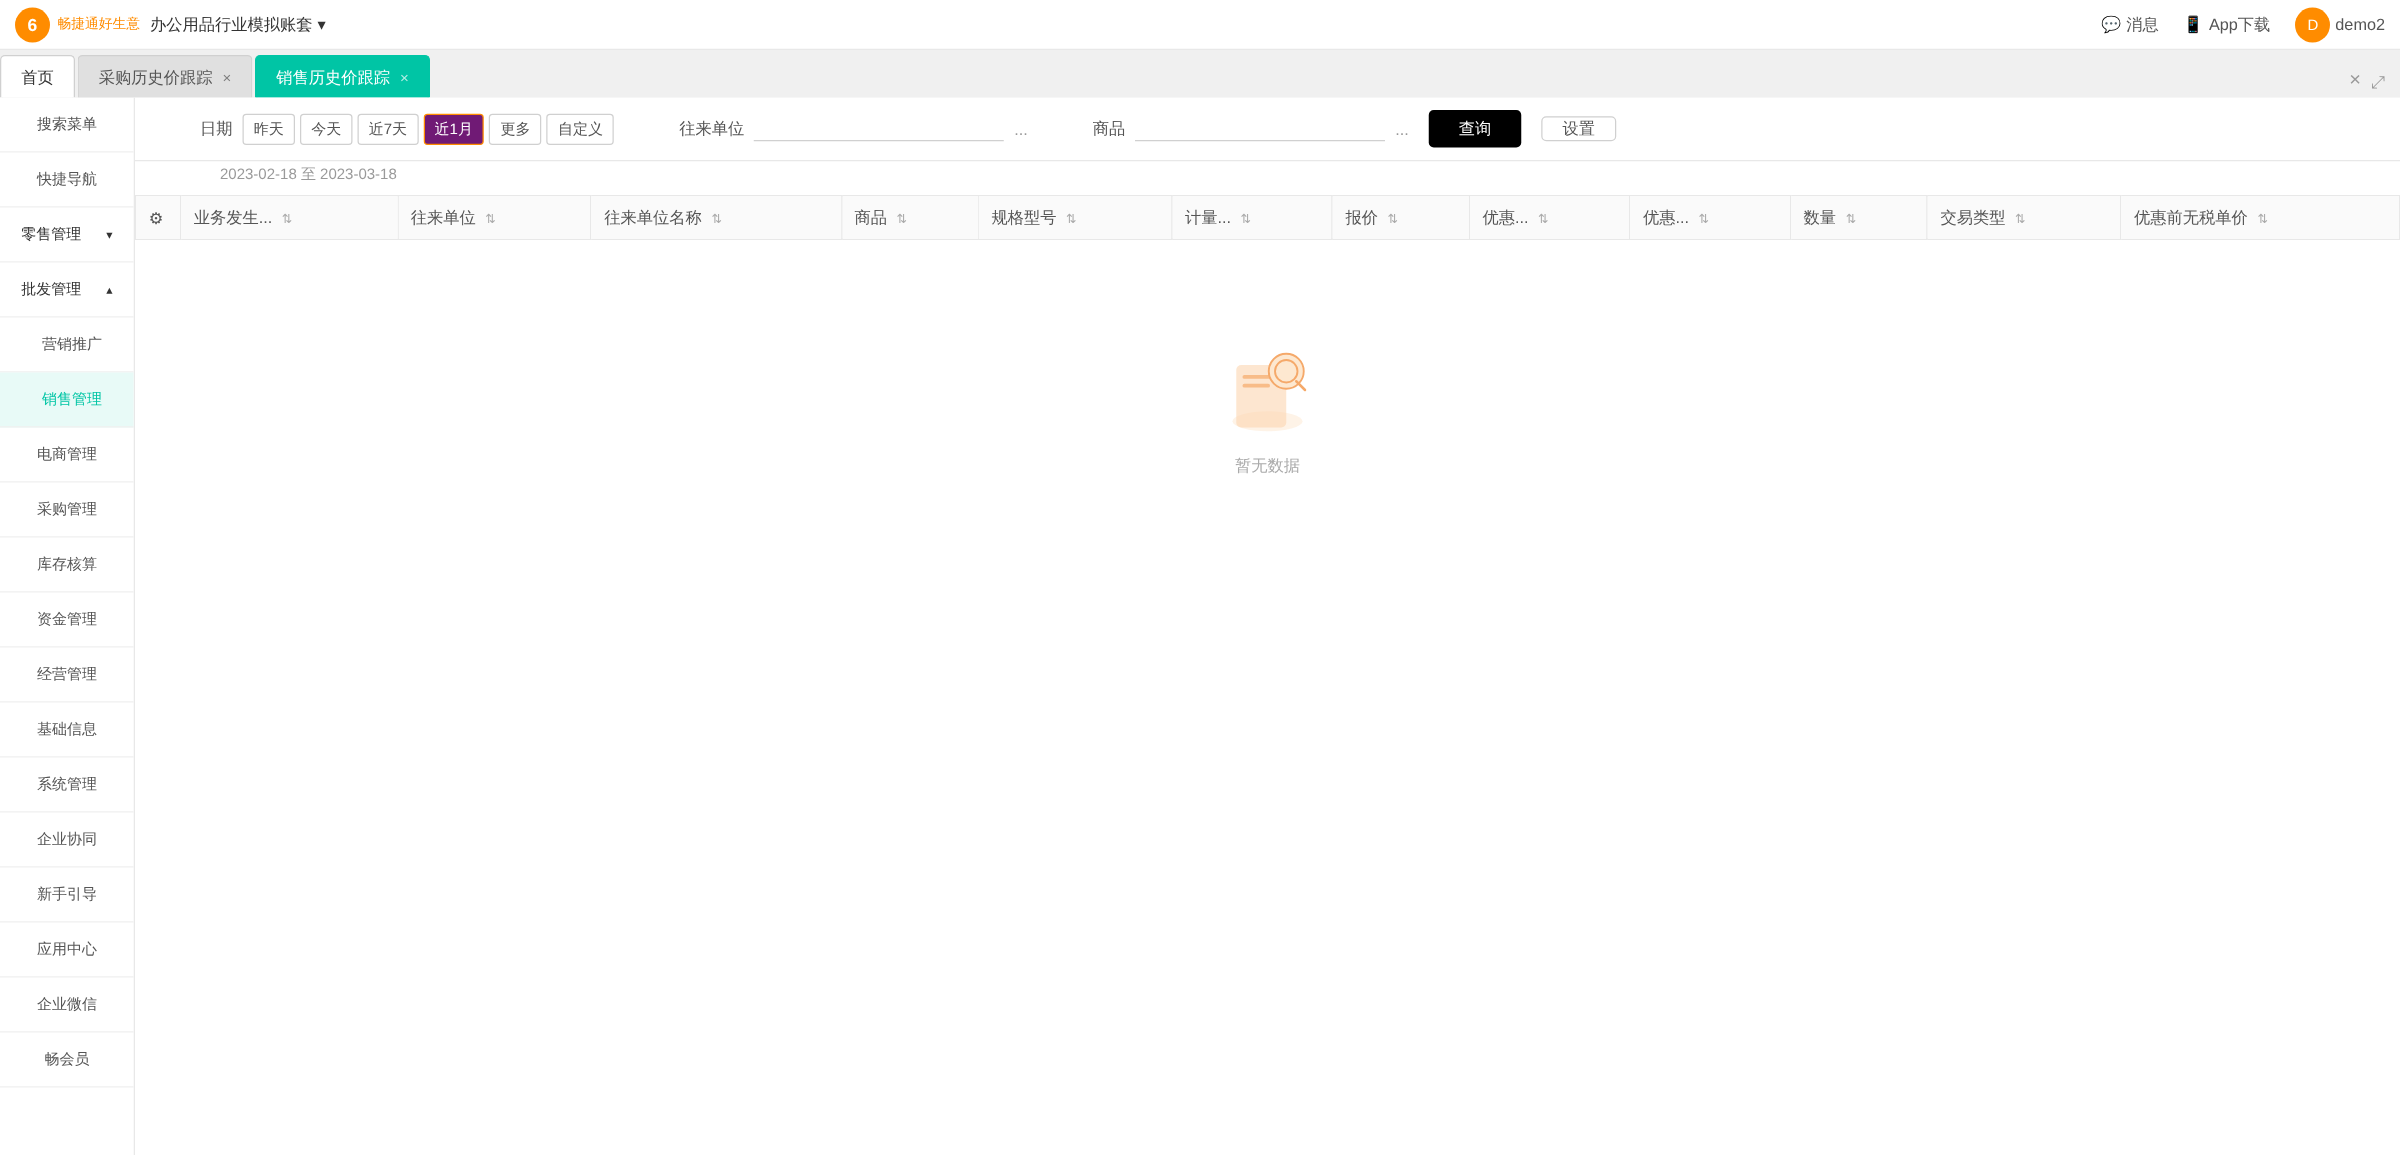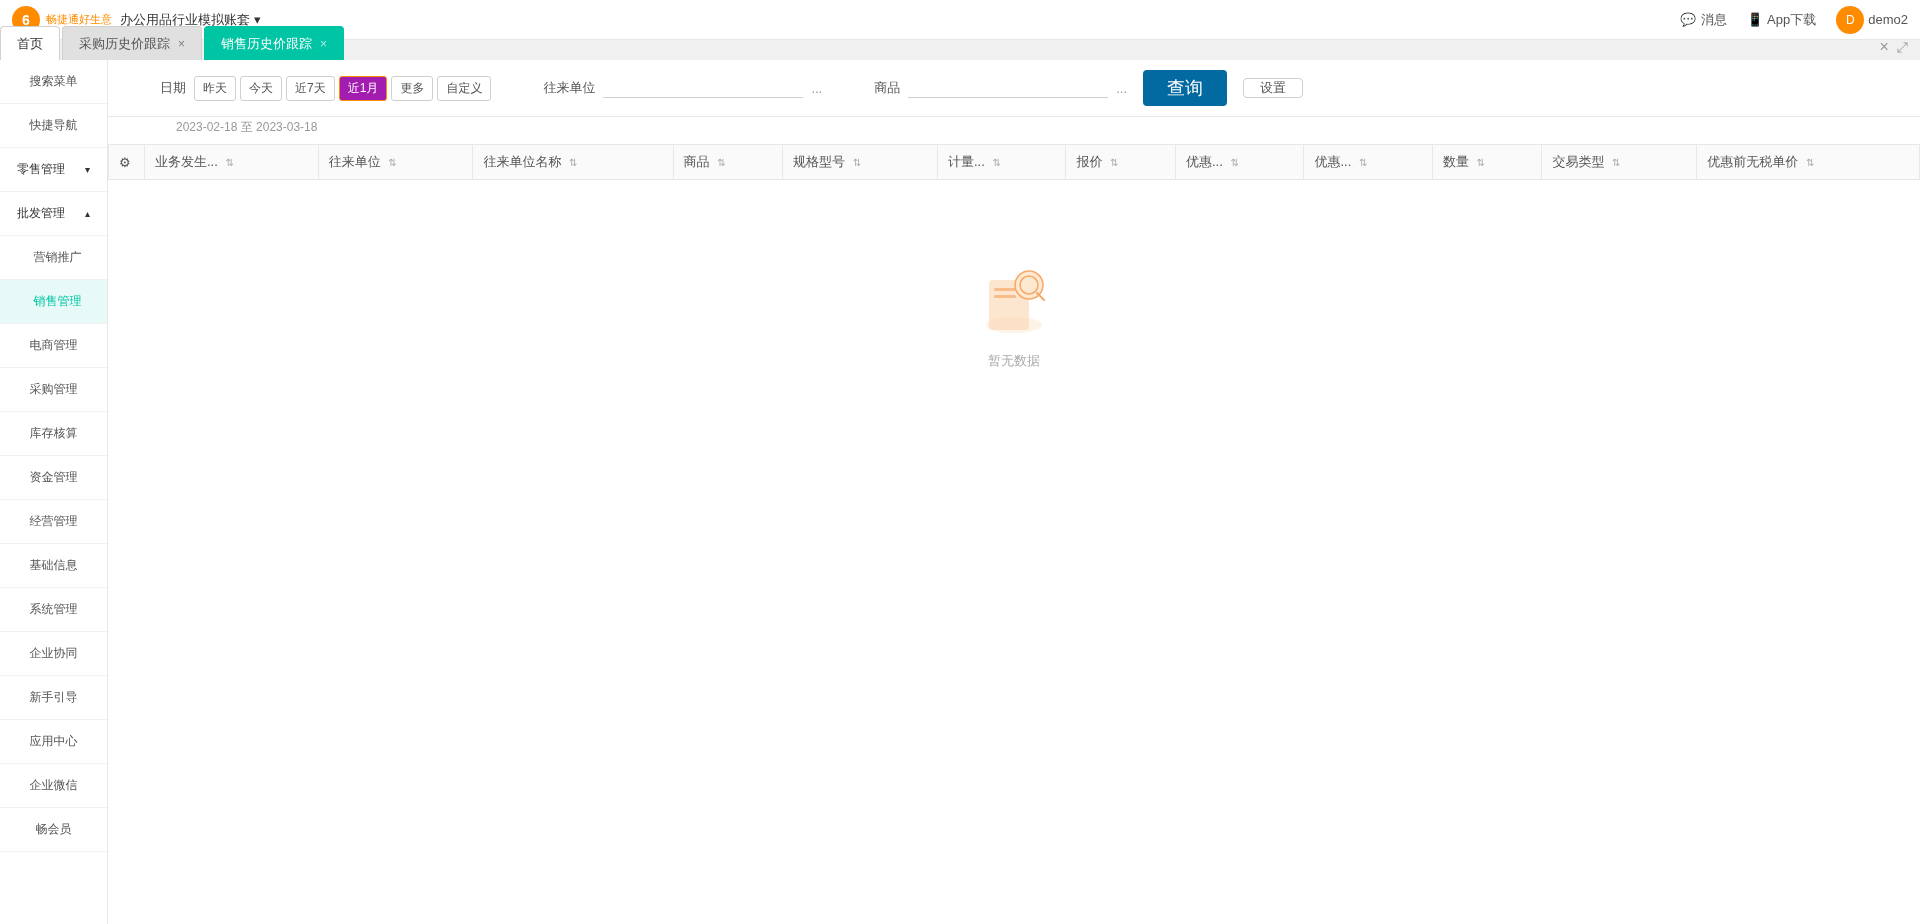--- a/index.html
+++ b/index.html
@@ -71,21 +71,21 @@
       background: #ff8c00;
       display: flex;
       align-items: center;
       justify-content: center;
       color: white;
       font-size: 12px;
     }
 
     
     .tab-bar {
-      height: 20px;
+      height: 38px;
       background: #f0f0f0;
       display: flex;
       align-items: flex-end;
       padding: 0 0 0 0;
       flex-shrink: 0;
     }
     .tab {
       height: 34px;
       padding: 0 16px;
       display: flex;
@@ -241,44 +241,44 @@
     .date-btn {
       padding: 3px 8px;
       border: 1px solid #d0d0d0;
       border-radius: 3px;
       font-size: 12px;
       cursor: pointer;
       background: #fff;
       color: #555;
     }
     .date-btn.active {
-      background: #a21caf;
+      background: #701a75;
       color: white;
       border-color: #ff8c00;
     }
     .filter-input {
       border: none;
       border-bottom: 1px solid #d0d0d0;
       outline: none;
       padding: 2px 8px;
       font-size: 13px;
       min-width: 200px;
       color: #333;
     }
     .filter-dots {
       color: #999;
       font-size: 13px;
     }
     .query-btn {
       padding: 6px 24px;
-      background: #0369a1;
+      background: #000000;
       color: white;
       border: none;
       border-radius: 4px;
-      font-size: 18px;
+      font-size: 13px;
       cursor: pointer;
       font-weight: 500;
     }
     .settings-btn {
       padding: 0 16px;
       background: #fff;
       color: #555;
       border: 1px solid #d0d0d0;
       border-radius: 4px;
       font-size: 13px;

